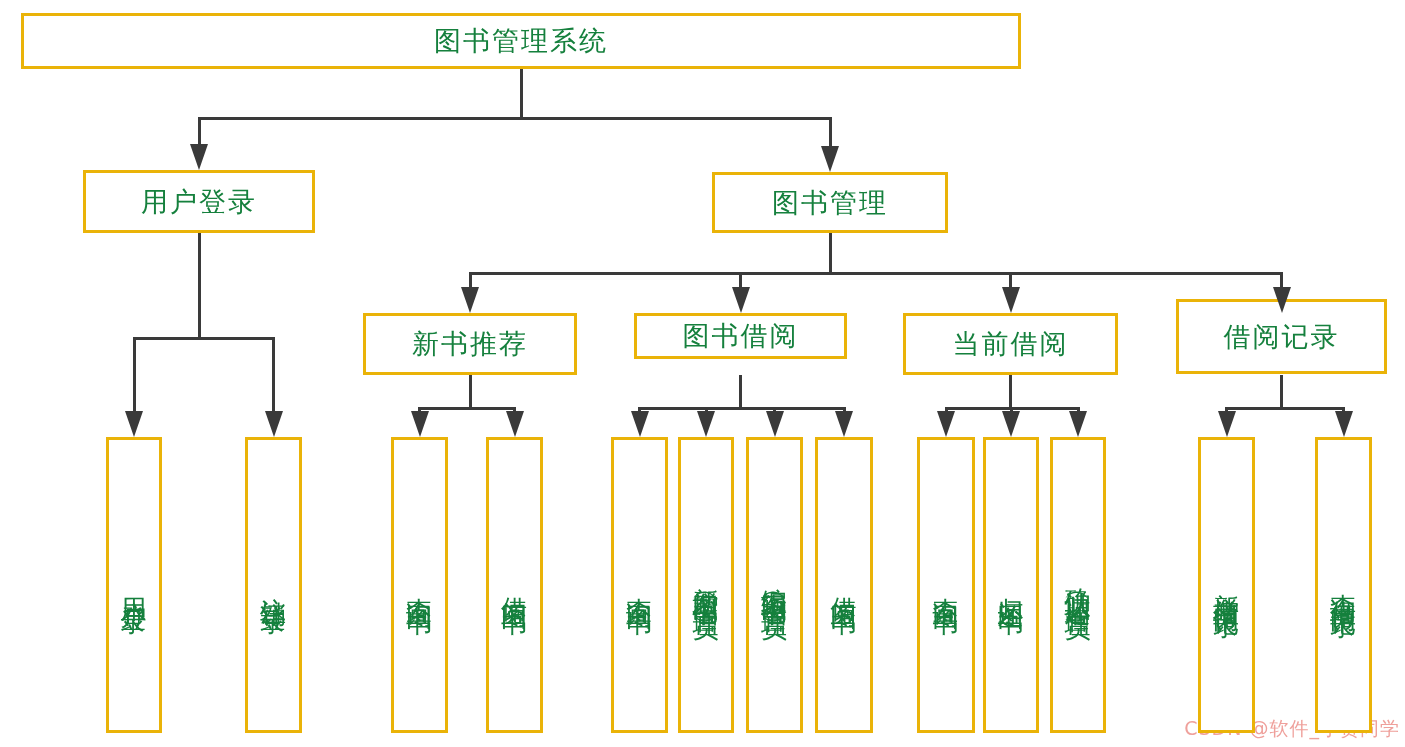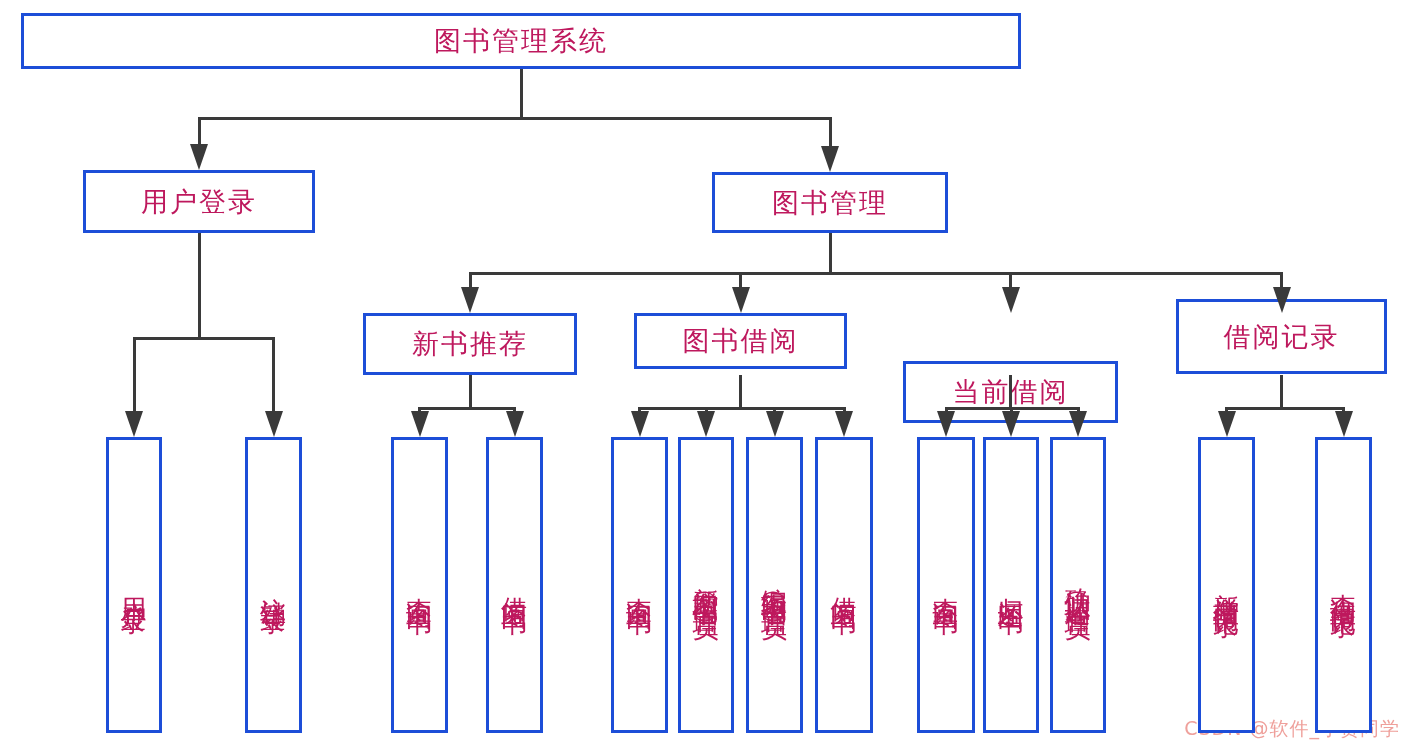--- a/index.html
+++ b/index.html
@@ -12,25 +12,25 @@
     position: relative;
     width: 1405px;
     height: 747px;
     background: #ffffff;
     overflow: hidden;
   }
   .node {
     position: absolute;
     box-sizing: border-box;
     background: #ffffff;
-    border: 3px solid #1d4ed8;
+    border: 3px solid #eab308;
     display: flex;
     align-items: center;
     justify-content: center;
-    color: #be185d;
+    color: #15803d;
     font-size: 27px;
     letter-spacing: 2px;
     text-align: left;
     line-height: 1.1;
     white-space: nowrap;
   }
   .node.vertical {
     writing-mode: vertical-rl;
     text-orientation: mixed;
     font-size: 26px;
@@ -62,22 +62,22 @@
 </style>
 </head>
 <body>
 
 <div id="canvas">
   <div class="watermark">CSDN @软件_小贺同学</div>
 <div class="node" style="left: 21px; top: 13px; width: 1000px; height: 56px;">图书管理系统</div>
     <div class="node" style="left: 83px; top: 170px; width: 232px; height: 63px;">用户登录</div>
     <div class="node" style="left: 363px; top: 313px; width: 214px; height: 62px;">新书推荐</div>
     <div class="node" style="left: 712px; top: 172px; width: 236px; height: 61px;">图书管理</div>
-    <div class="node" style="left: 634px; top: 313px; width: 213px; height: 56px;">图书借阅</div>
-    <div class="node" style="left: 903px; top: 313px; width: 215px; height: 62px; margin-top: 48px;">当前借阅</div>
+    <div class="node" style="left: 634px; top: 313px; width: 213px; height: 46px;">图书借阅</div>
+    <div class="node" style="left: 903px; top: 313px; width: 215px; height: 62px;">当前借阅</div>
     <div class="node" style="left: 1176px; top: 299px; width: 211px; height: 75px;">借阅记录</div>
     <div class="node vertical" style="left: 106px; top: 437px; width: 56px; height: 296px;">用户登录</div>
     <div class="node vertical" style="left: 245px; top: 437px; width: 57px; height: 296px;">注销登录</div>
     <div class="node vertical" style="left: 391px; top: 437px; width: 57px; height: 296px;">查询图书</div>
     <div class="node vertical" style="left: 486px; top: 437px; width: 57px; height: 296px;">借阅图书</div>
     <div class="node vertical" style="left: 611px; top: 437px; width: 57px; height: 296px;">查询图书</div>
     <div class="node vertical" style="left: 678px; top: 437px; width: 56px; height: 296px;">新增图书（管理员）</div>
     <div class="node vertical" style="left: 746px; top: 437px; width: 57px; height: 296px;">编辑图书（管理员）</div>
     <div class="node vertical" style="left: 815px; top: 437px; width: 58px; height: 296px;">借阅图书</div>
     <div class="node vertical" style="left: 917px; top: 437px; width: 58px; height: 296px;">查询图书</div>

